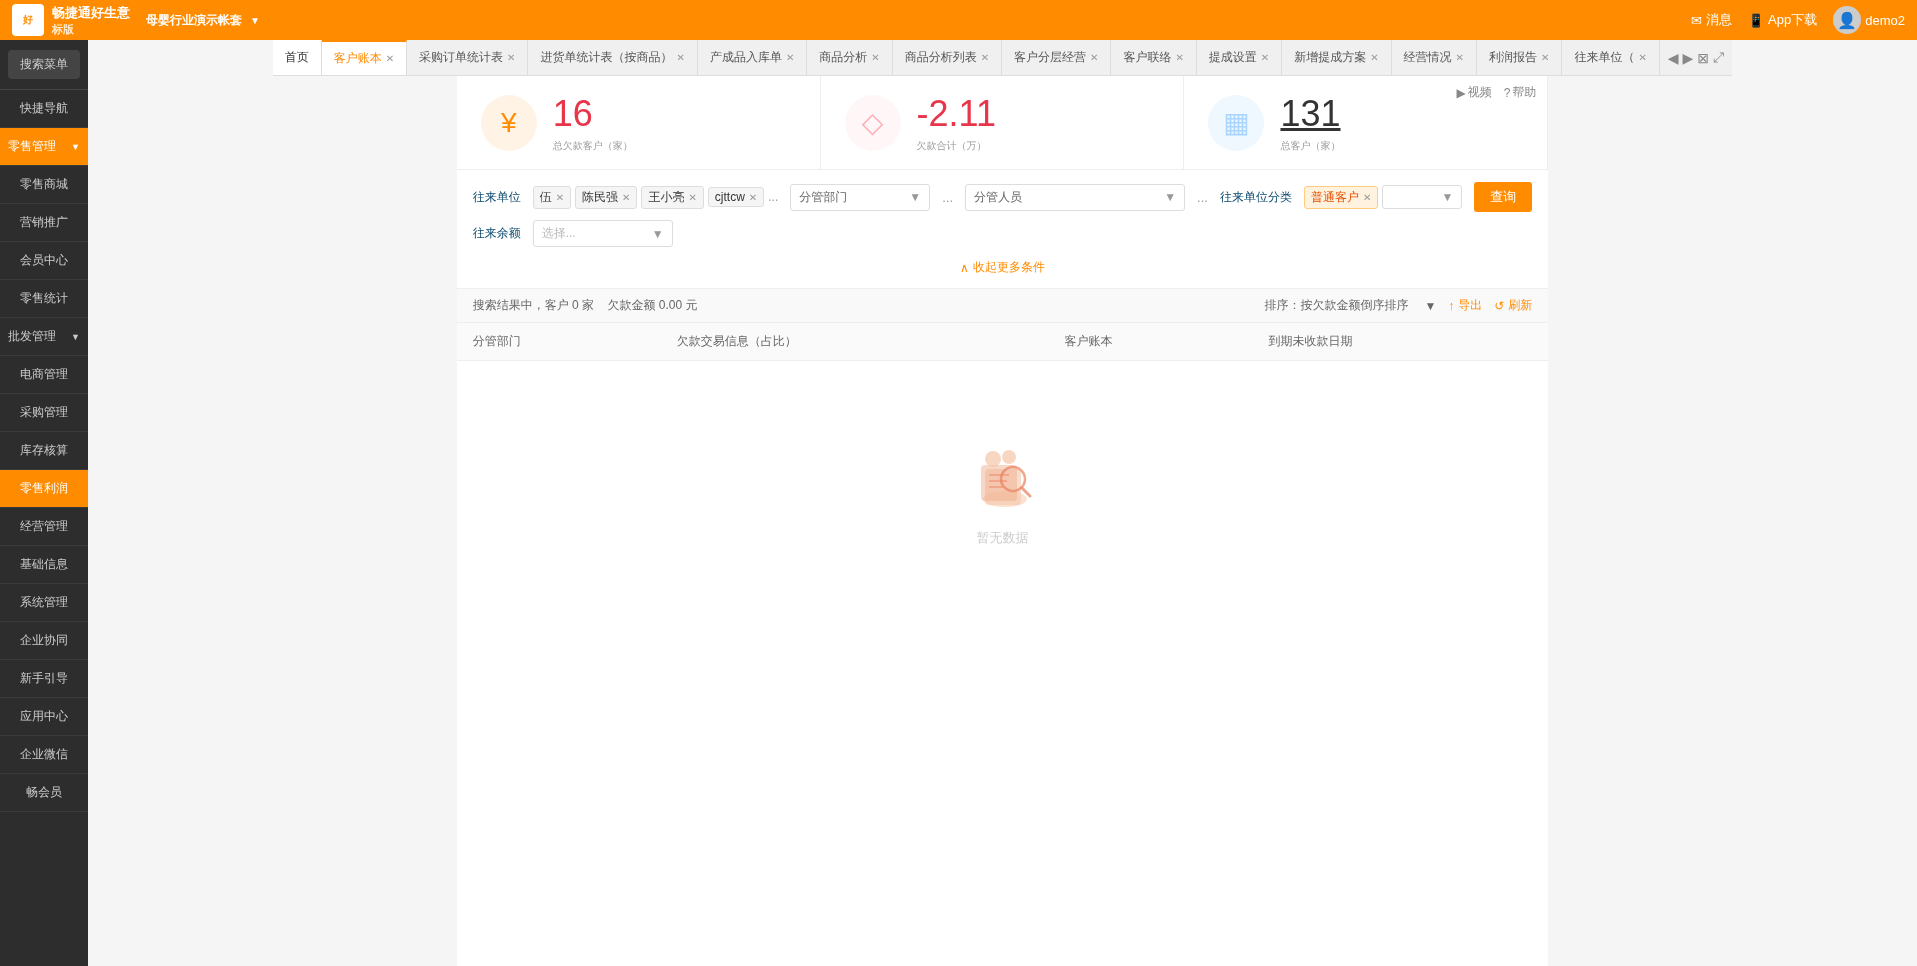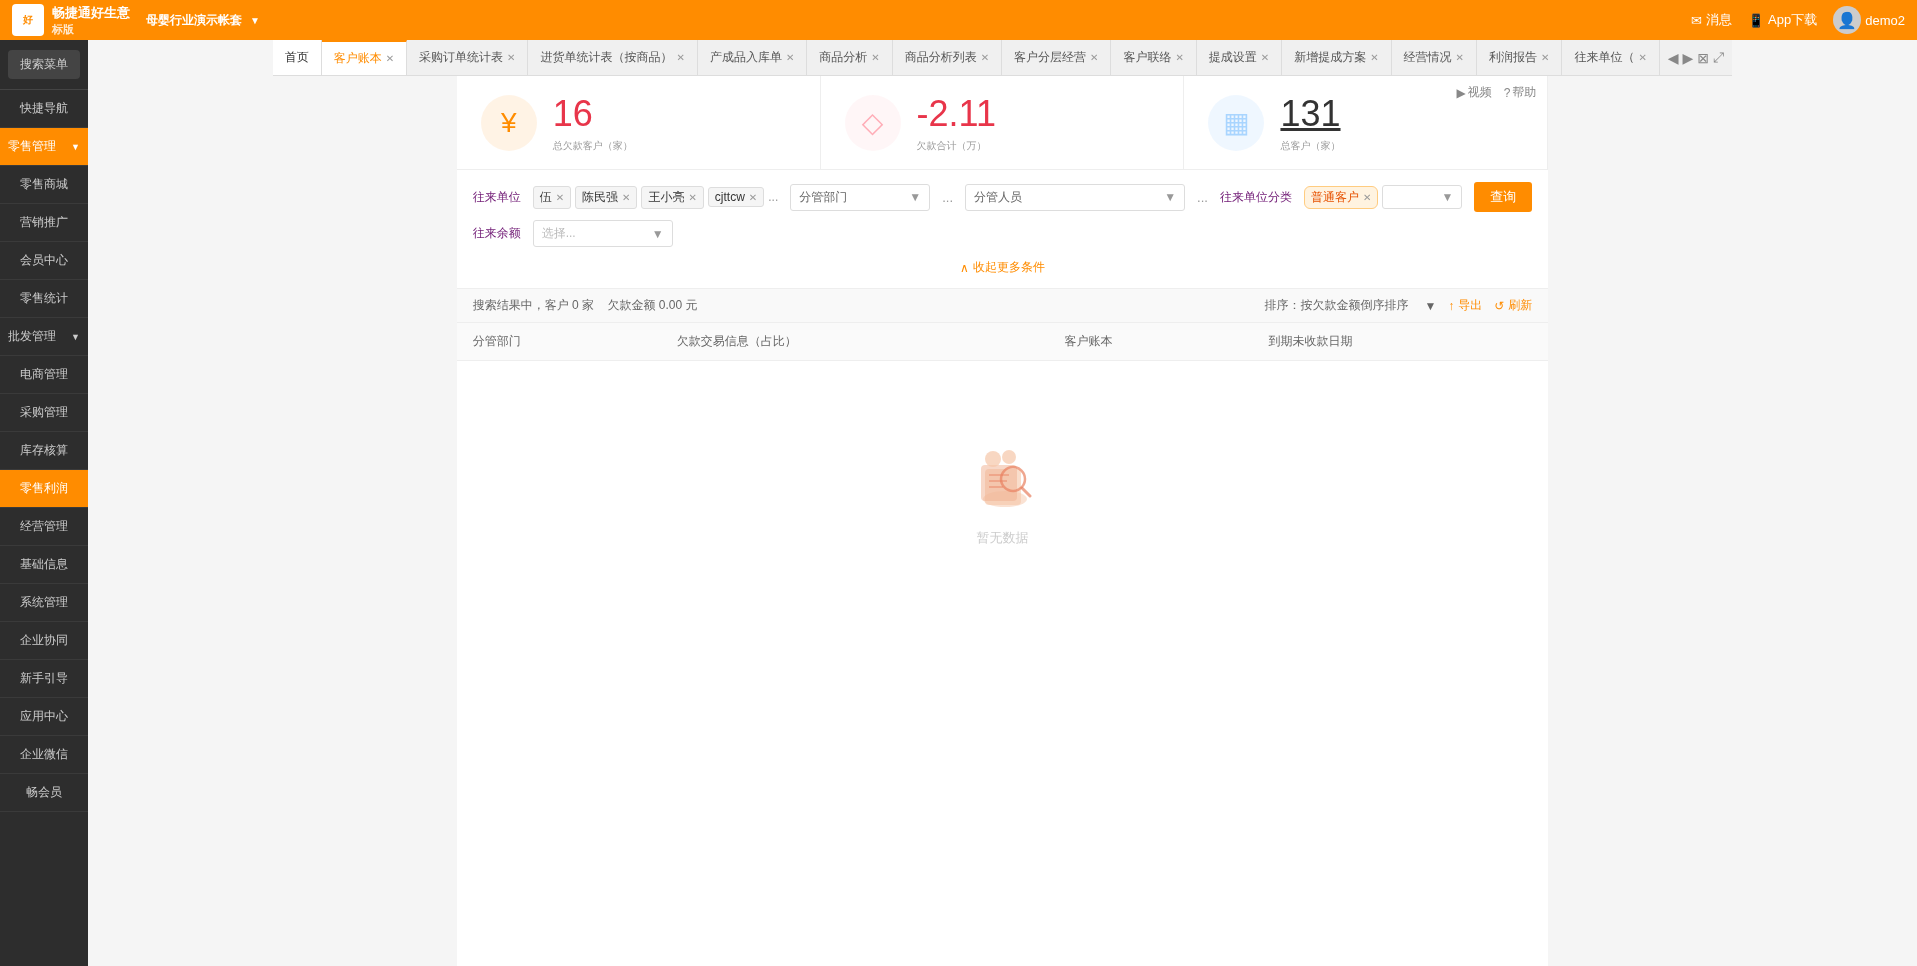--- a/index.html
+++ b/index.html
@@ -48,21 +48,21 @@
     .stat-item:last-child { border-right: none; }
     .stat-value { font-size: 36px; font-weight: normal; line-height: 1.2; }
     .stat-value.red { color: #e8354a; }
     .stat-value.black { color: #333; text-decoration: underline; }
     .stat-label { font-size: 10px; color: #999; margin-top: 4px; }
     .help-links { position: absolute; right: 12px; top: 8px; display: flex; gap: 12px; font-size: 12px; color: #888; cursor: pointer; }
 
     
     .filter-area { padding: 12px 16px; background: white; border-bottom: 1px solid #eee; }
     .filter-row { display: flex; align-items: center; gap: 12px; margin-bottom: 8px; flex-wrap: wrap; }
-    .filter-label { color: #701a75; font-size: 12px; white-space: nowrap; }
+    .filter-label { color: #0c4a6e; font-size: 12px; white-space: nowrap; }
     .filter-tags { display: flex; align-items: center; gap: 4px; flex-wrap: wrap; }
     .filter-tag { display: flex; align-items: center; gap: 2px; background: #f5f5f5; border: 1px solid #ddd; border-radius: 3px; padding: 2px 6px; font-size: 12px; color: #333; }
     .filter-tag-close { cursor: pointer; color: #999; font-size: 10px; margin-left: 2px; }
     .filter-more { color: #999; cursor: pointer; font-size: 12px; }
     .filter-select { display: flex; align-items: center; gap: 4px; border: 1px solid #ddd; border-radius: 3px; padding: 4px 8px; cursor: pointer; font-size: 12px; color: #666; min-width: 140px; }
     .filter-select-wide { min-width: 220px; }
     .filter-select-arrow { color: #999; margin-left: auto; }
     .filter-dots { color: #999; cursor: pointer; }
     .collapse-btn { display: flex; align-items: center; gap: 4px; color: #ff8c00; cursor: pointer; font-size: 12px; margin: 0 auto; }
 
@@ -76,21 +76,21 @@
     
     .data-table { width: 100%; border-collapse: collapse; }
     .data-table th { padding: 10px 16px; text-align: left; background: #fafafa; border-bottom: 1px solid #eee; font-size: 12px; color: #666; font-weight: normal; }
     .data-table td { padding: 12px 16px; border-bottom: 1px solid #f0f0f0; font-size: 12px; }
 
     
     .empty-state { display: flex; flex-direction: column; align-items: center; justify-content: center; padding: 80px 0; color: #ccc; font-size: 13px; }
 
     .query-btn { background: #ff8c00; color: white; border: none; padding: 6px 16px; border-radius: 3px; cursor: pointer; font-size: 13px; }
 
-    .tag-orange { background: #fff3e0; border-color: #ffcc80; color: #e65100; border-radius: 6px; }
+    .tag-orange { background: #fff3e0; border-color: #ffcc80; color: #e65100; }
   </style>
 </head>
 <body>
 
 <div class="app-container">
 
   <div class="top-bar">
     <div class="top-bar-left">
       <div class="top-bar-logo">好</div>
       <div>

